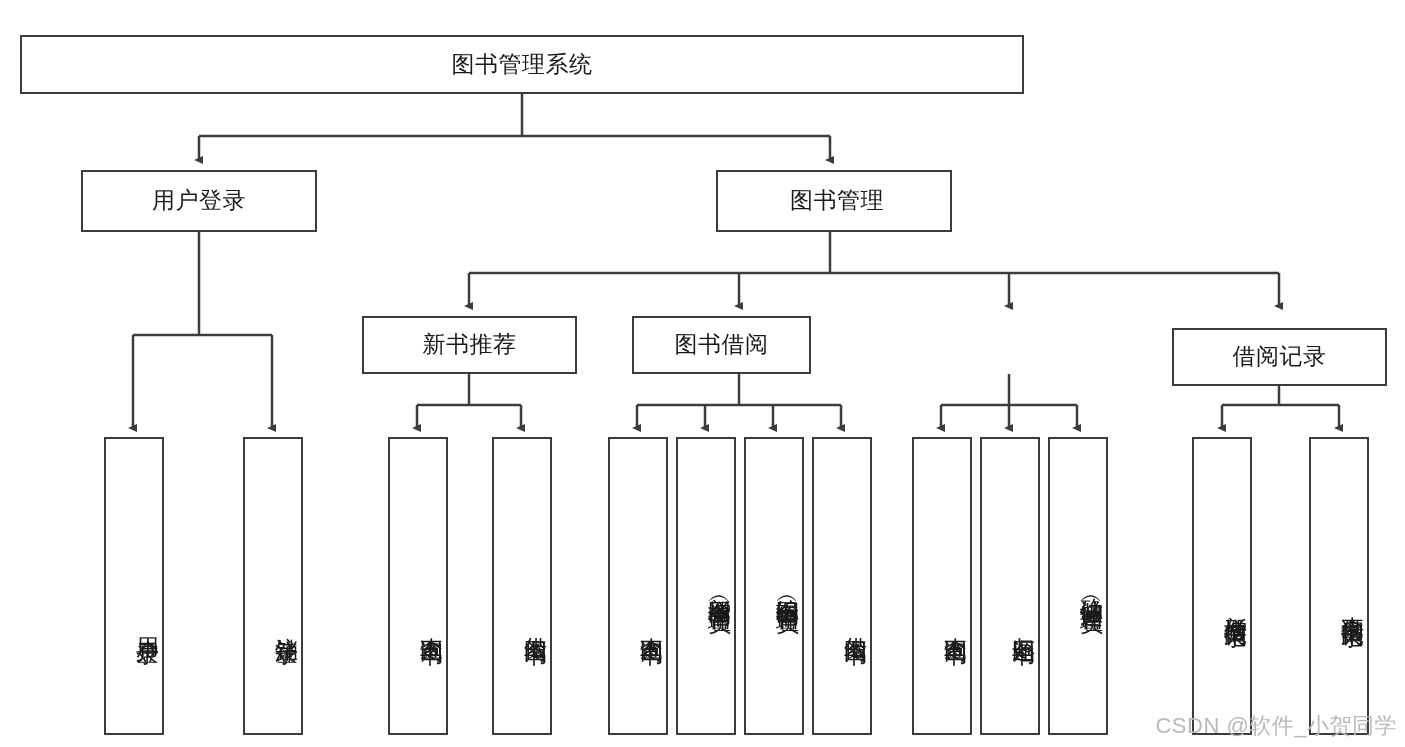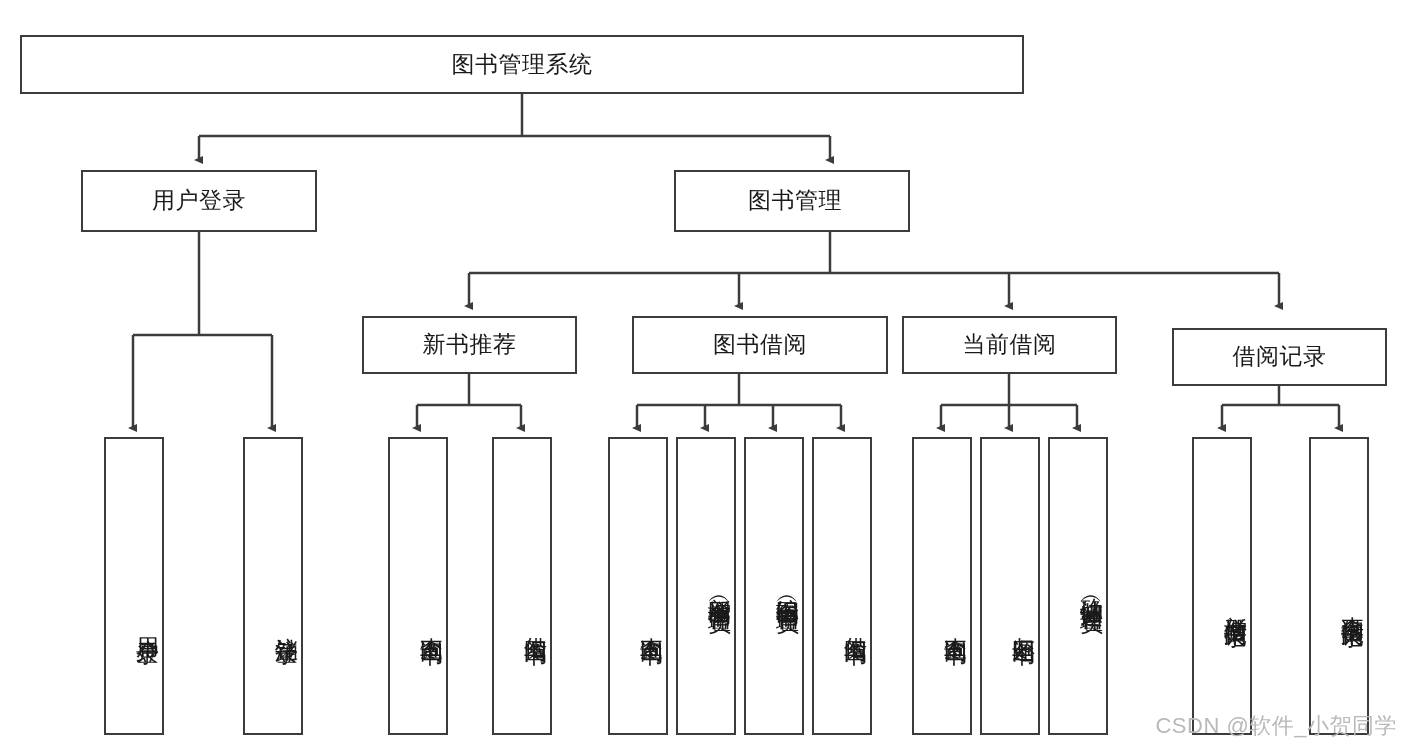--- a/index.html
+++ b/index.html
@@ -127,35 +127,32 @@
   </svg>
 
   <div class="node node-h" style="left:20px; top:11px; width:1004px; height:59px;margin-top:24px;">
     <span>图书管理系统</span>
   </div>
 
   <div class="node node-h" style="left:81px; top:170px; width:236px; height:62px;">
     <span>用户登录</span>
   </div>
 
-  <div class="node node-h" style="left:674px; top:170px; width:236px; height:62px;padding-left:6px;">
+  <div class="node node-h" style="left:716px; top:170px; width:236px; height:62px;padding-left:6px;">
     <span>图书管理</span>
   </div>
 
   <div class="node node-h" style="left:362px; top:316px; width:215px; height:58px;">
     <span>新书推荐</span>
   </div>
 
-  <div class="node node-h" style="left:632px; top:316px; width:256px; height:58px;">
+  <div class="node node-h" style="left:632px; top:316px; width:179px; height:58px;">
     <span>图书借阅</span>
   </div>
 
-  <div class="node node-h" style="left:902px; top:316px; width:215px; height:58px;">
-    <span>当前借阅</span>
-  </div>
 
   <div class="node node-h" style="left:1172px; top:316px; width:215px; height:58px;margin-top:12px;">
     <span>借阅记录</span>
   </div>
 
   <div class="node node-v" style="left:104px; top:437px; width:60px; height:298px; padding-top:74px;">
     <span class="vlabel">用户登录</span>
   </div>
 
   <div class="node node-v" style="left:243px; top:437px; width:60px; height:298px; padding-top:74px;">

